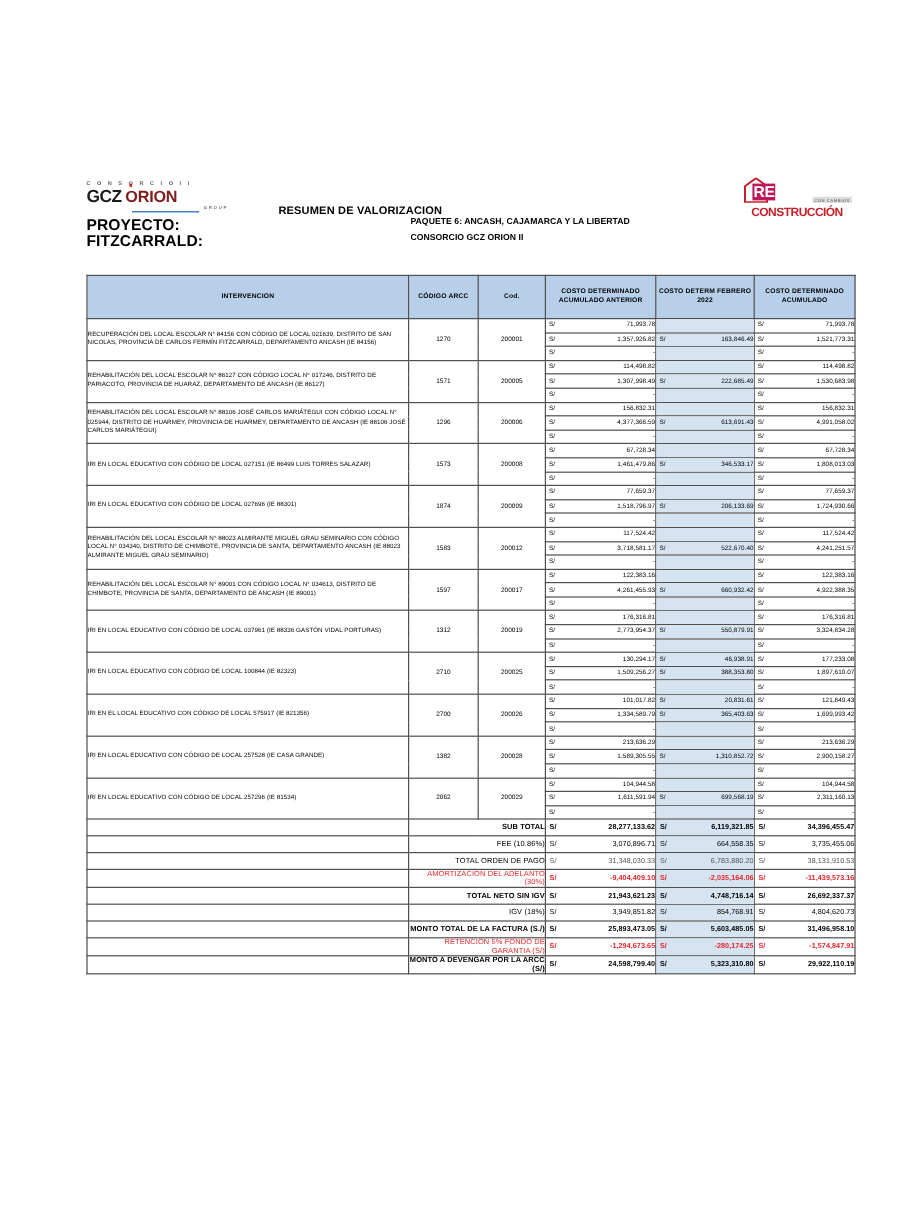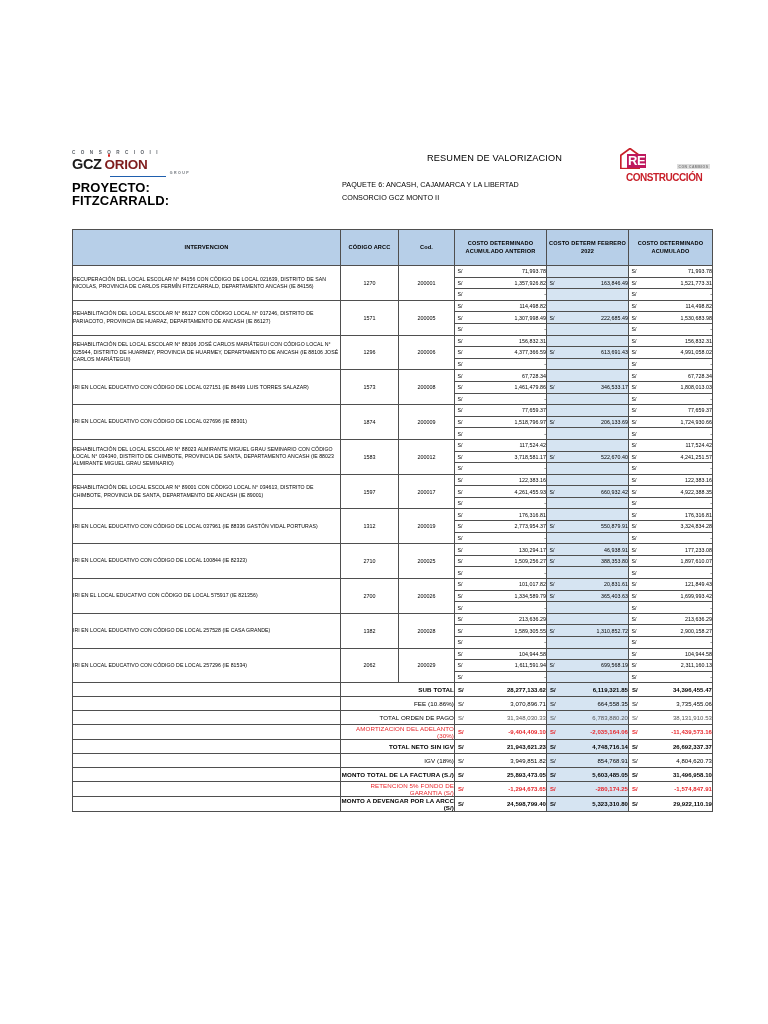--- a/index.html
+++ b/index.html
@@ -59,24 +59,24 @@
     text-align: right; margin-top: -1px; padding-right: 2px;
     font-weight: 700;
   }
   .logo-left .underline {
     height: 1.4px; background: #1f5fae; width: 56px;
     margin-left: 38px; margin-top: 0.5px;
   }
 
   .doc-title {
     position: absolute;
-    left: 160px; top: 3px;
+    left: 160px; top: 20px;
     width: 330px;
-    text-align: right;
-    font-size: 9.2px; font-weight: 400;
+    text-align: left;
+    font-size: 9.2px; font-weight: 700;
     letter-spacing: 0.15px;
   }
 
   .logo-right {
     position: absolute; right: 0; top: -2px;
     width: 92px; height: 30px;
   }
   .rc-wrap { position: relative; width: 92px; height: 30px; }
   .rc-house {
     position: absolute; left: 0; top: 0;
@@ -108,21 +108,21 @@
   }
   .meta-row {
     display: flex; align-items: flex-start;
     height: 12.6px;
   }
   .meta-label {
     width: 270px;
     font-size: 13px; font-weight: 700; letter-spacing: 0.1px;
   }
   .meta-value {
-    font-size: 7.2px; font-weight: 400; letter-spacing: 0.05px;
+    font-size: 7.2px; font-weight: 700; letter-spacing: 0.05px;
   }
 
   
   #tbl {
     position: absolute;
     left: 72px; top: 229px;
     width: 640px;
     border-collapse: collapse;
     table-layout: fixed;
   }
@@ -254,21 +254,21 @@
       </div>
     </div>
 
     <div class="meta-rows">
       <div class="meta-row">
         <div class="meta-label">PROYECTO:</div>
         <div class="meta-value">PAQUETE 6: ANCASH, CAJAMARCA Y LA LIBERTAD</div>
       </div>
       <div class="meta-row">
         <div class="meta-label">FITZCARRALD:</div>
-        <div class="meta-value">CONSORCIO GCZ MONTO II</div>
+        <div class="meta-value">CONSORCIO GCZ ORION II</div>
       </div>
     </div>
   </div>
 
   <table id="tbl">
     <colgroup>
       <col class="c-interv">
         <col class="c-arcc">
         <col class="c-cod">
       <col class="c-prev">

